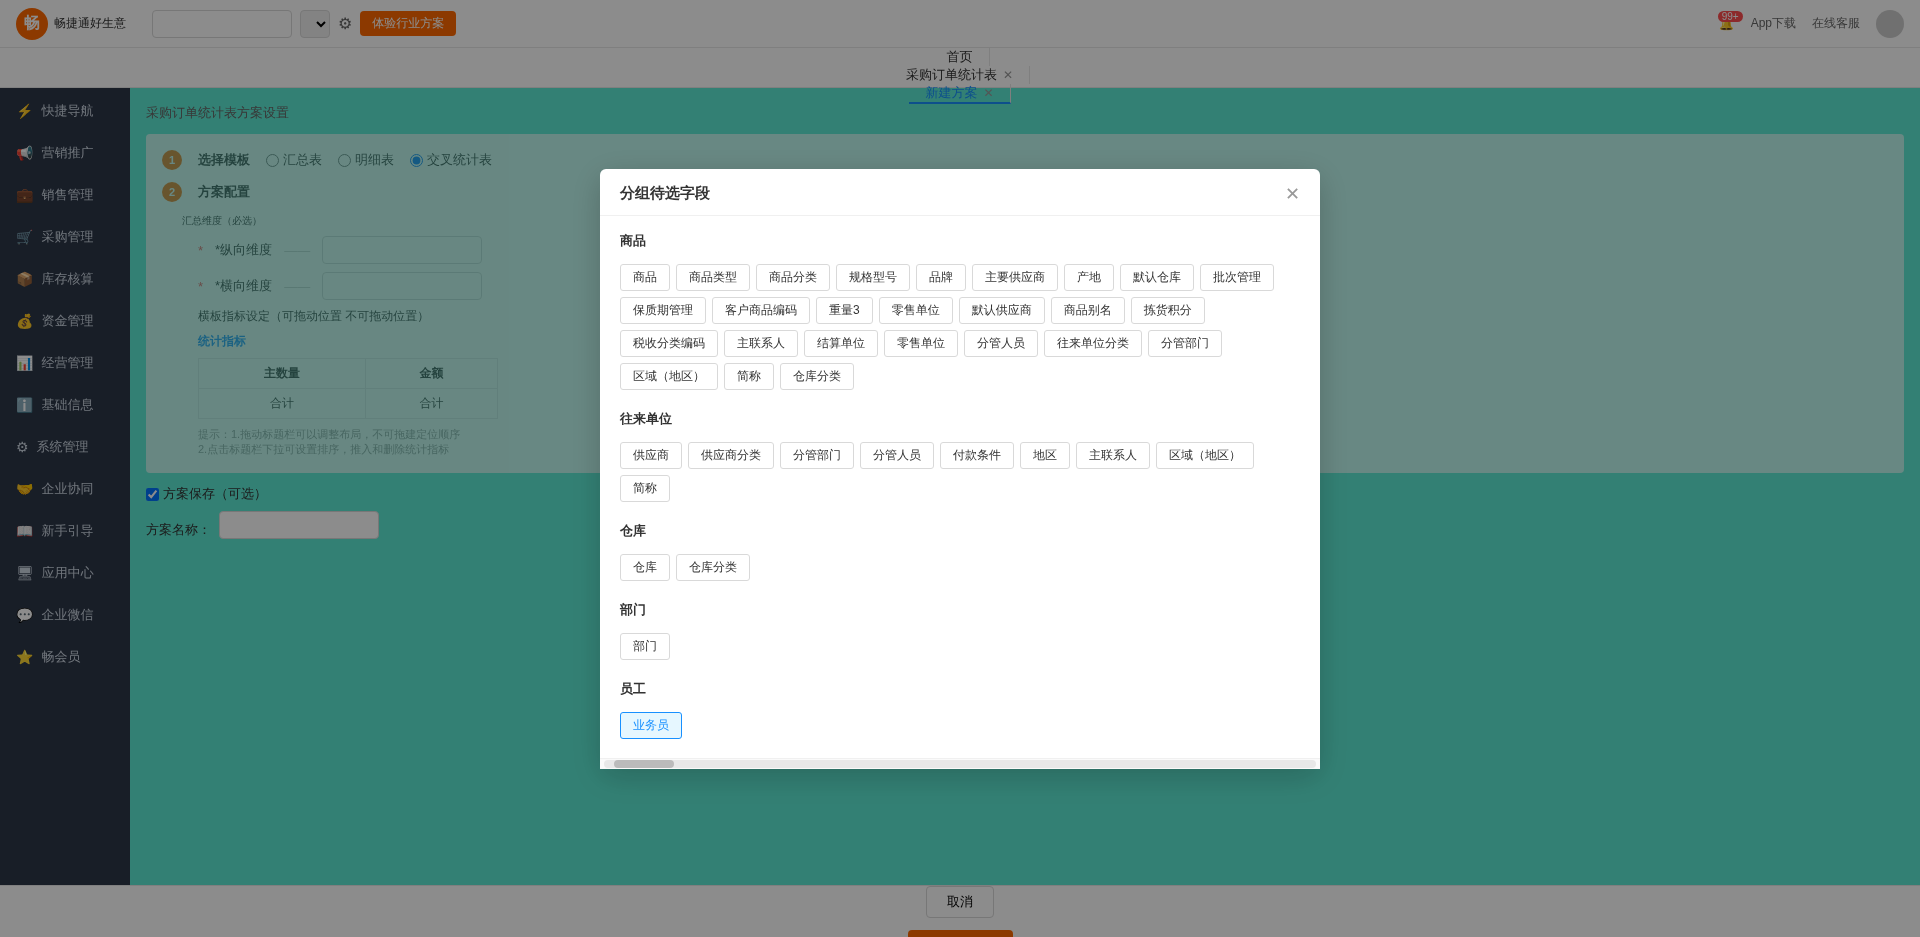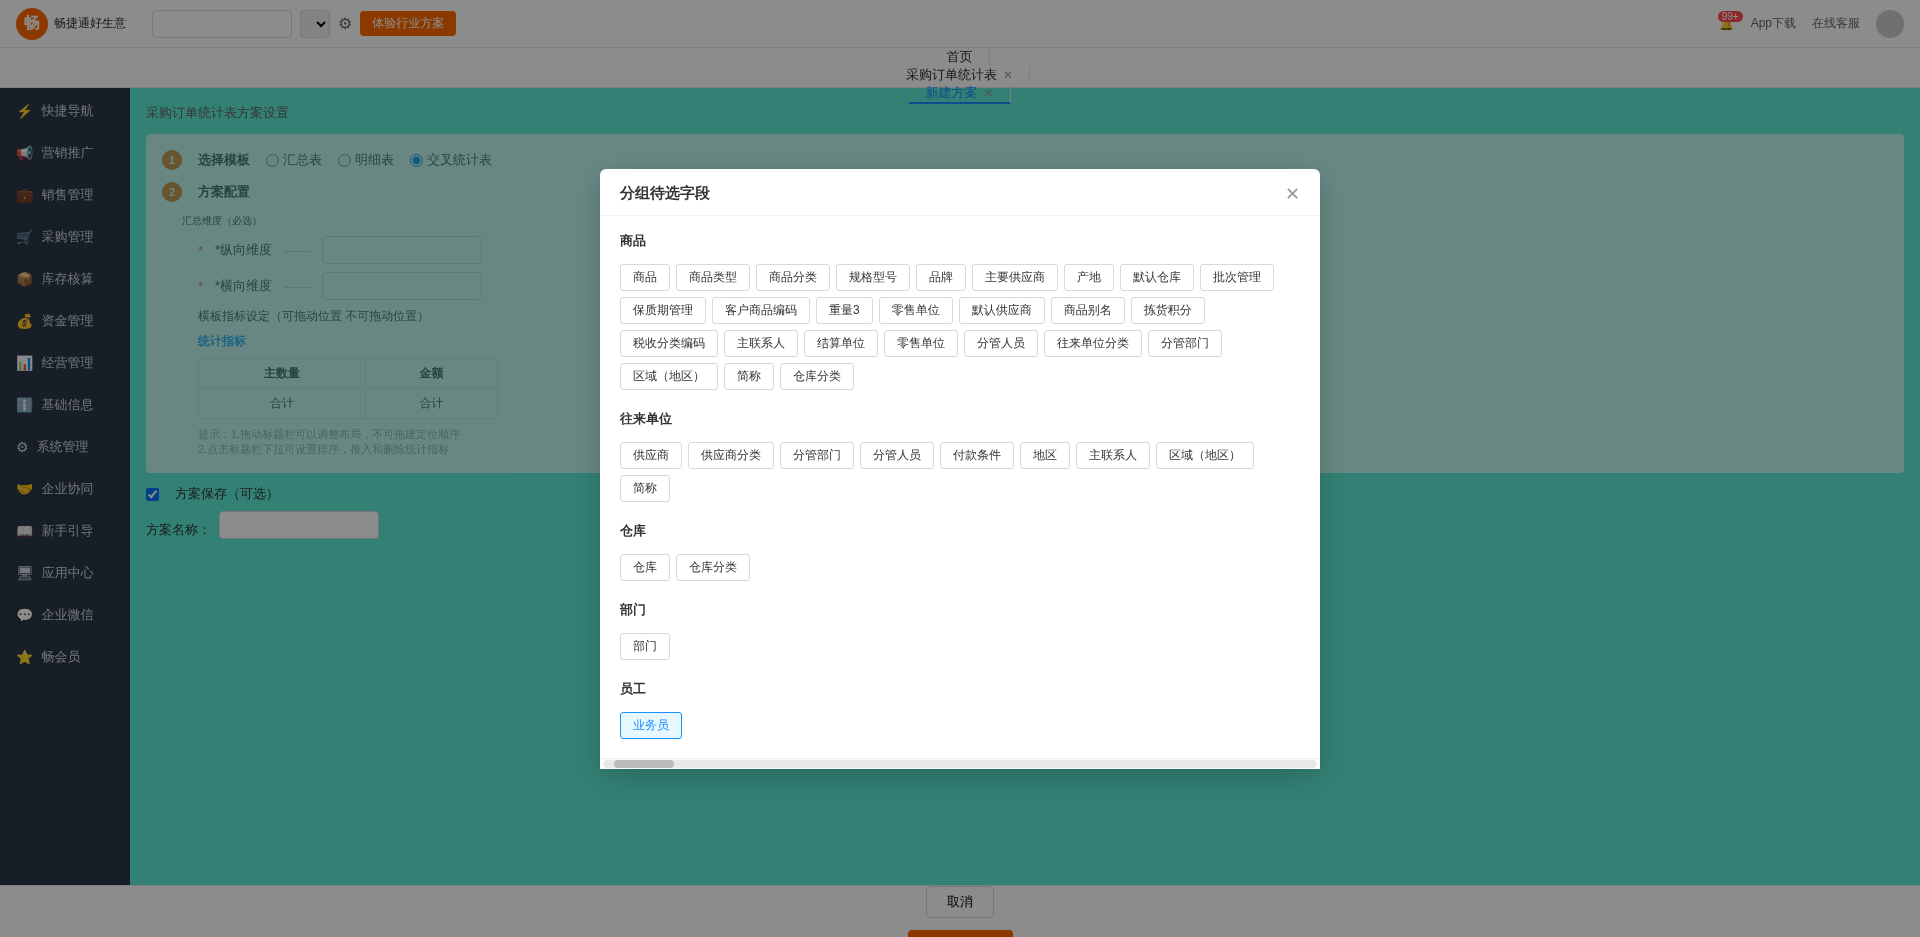--- a/index.html
+++ b/index.html
@@ -360,21 +360,21 @@
             <td>合计</td>
             <td>合计</td>
           </tr>
         </tbody>
       </table>
     </div>
     <div style="margin-left:36px;font-size:11px;color:#999;margin-top:8px;">提示：1.拖动标题栏可以调整布局，不可拖建定位顺序</div>
     <div style="margin-left:36px;font-size:11px;color:#999;">2.点击标题栏下拉可设置排序，推入和删除统计指标</div>
   </div>
 
-  <div style="display:flex;align-items:center;gap:16px;margin-bottom:8px;">
+  <div style="display:flex;align-items:center;gap:4px;margin-bottom:8px;">
     <input type="checkbox" checked="" style="">
     <span>方案保存（可选）</span>
   </div>
   <div style="display:flex;align-items:flex-end;gap:8px;">
     <span>方案名称：</span>
     <input type="text" style="width: 160px; height: 28px; border: 1px solid rgb(217, 217, 217); border-radius: 4px; padding: 0px 8px; font-size: 12px;">
   </div>
 </div>
 
 <div class="modal-overlay">

